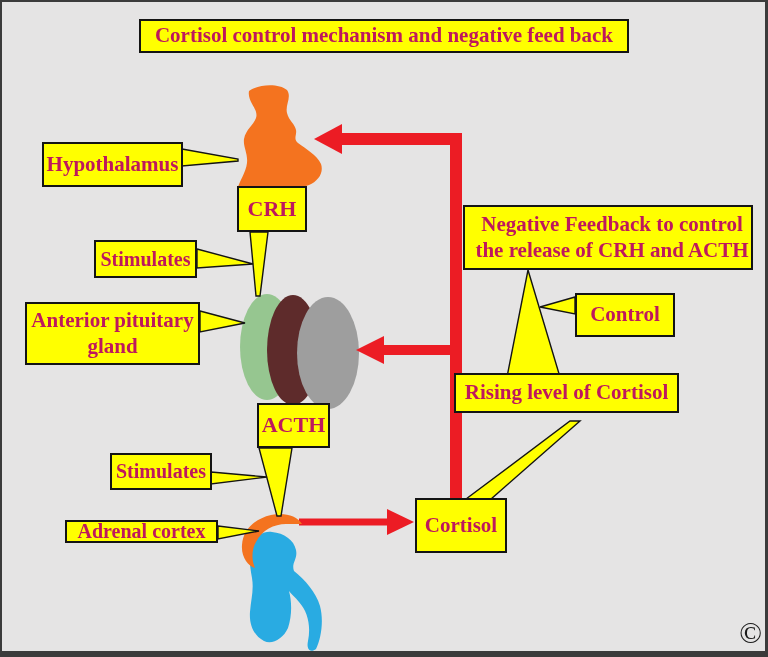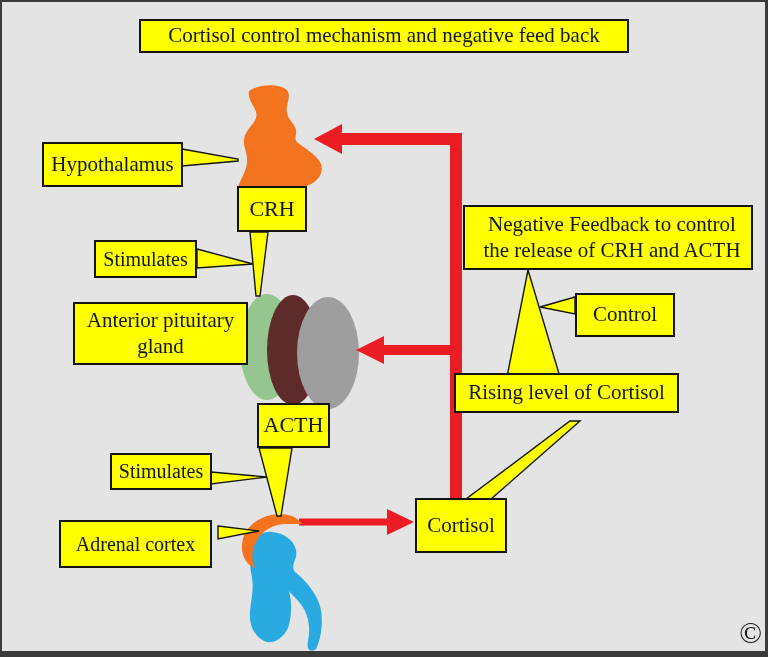--- a/index.html
+++ b/index.html
@@ -12,24 +12,25 @@
   }
   .layer{position:absolute;left:0;top:0;}
   .box{
     position:absolute;
     box-sizing:border-box;
     background:var(--box_fill,#ffff00);
     border:2px solid var(--box_border,#141414);
     display:flex;flex-direction:column;
     align-items:center;justify-content:center;
     text-align:center;
-    color:#0f172a;
+    color:#be185d;
     line-height:1.22;
     white-space:nowrap;
     z-index:3;
+    font-weight:bold;
   }
   .callout{fill:var(--box_fill,#ffff00);stroke:var(--box_border,#141414);stroke-width:1.4;}
   .red-line{stroke:var(--arrow_red,#ec1c24);fill:none;stroke-linejoin:miter;}
   .red-head{fill:var(--arrow_red,#ec1c24);stroke:none;}
   .shape-orange{fill:var(--organ_orange,#f4731f);}
   .shape-green{fill:var(--pituitary_green,#96c690);}
   .shape-maroon{fill:var(--pituitary_maroon,#5e2b2b);}
   .shape-gray{fill:var(--pituitary_gray,#9e9e9e);}
   .shape-blue{fill:var(--kidney_blue,#29abe2);}
   .footer{
@@ -105,34 +106,34 @@
   </div>
 
   <div class="box" style="left:237px;top:186px;width:70px;height:46px;font-size:22px;">
     <span>CRH</span>
   </div>
 
   <div class="box" style="left:94px;top:240px;width:103px;height:38px;font-size:20px;">
     <span>Stimulates</span>
   </div>
 
-  <div class="box" style="left:25px;top:302px;width:175px;height:63px;font-size:21px;margin-left:48px;">
+  <div class="box" style="left:25px;top:302px;width:175px;height:63px;font-size:21px;">
     <span>Anterior pituitary</span>
     <span>gland</span>
   </div>
 
   <div class="box" style="left:257px;top:403px;width:73px;height:45px;font-size:22px;">
     <span>ACTH</span>
   </div>
 
   <div class="box" style="left:110px;top:453px;width:102px;height:37px;font-size:20px;">
     <span>Stimulates</span>
   </div>
 
-  <div class="box" style="left:59px;top:520px;width:153px;height:48px;font-size:20px;">
+  <div class="box" style="left:65px;top:520px;width:153px;height:23px;font-size:20px;">
     <span>Adrenal cortex</span>
   </div>
 
   <div class="box" style="left:463px;top:205px;width:290px;height:65px;font-size:21px;padding-left:8px;">
     <span>Negative Feedback to control</span>
     <span>the release of CRH and ACTH</span>
   </div>
 
   <div class="box" style="left:575px;top:293px;width:100px;height:44px;font-size:21px;">
     <span>Control</span>

